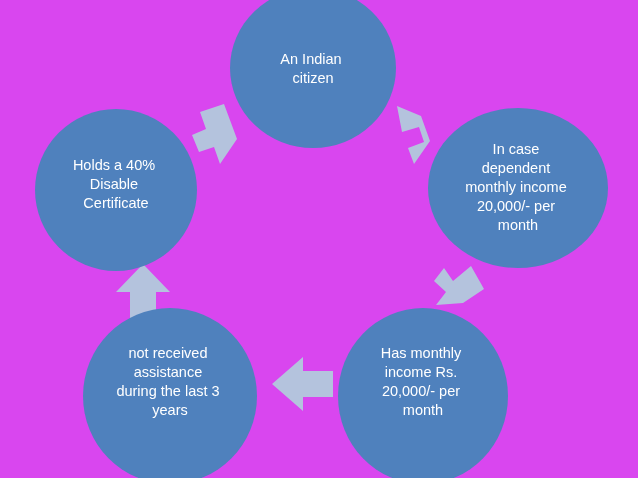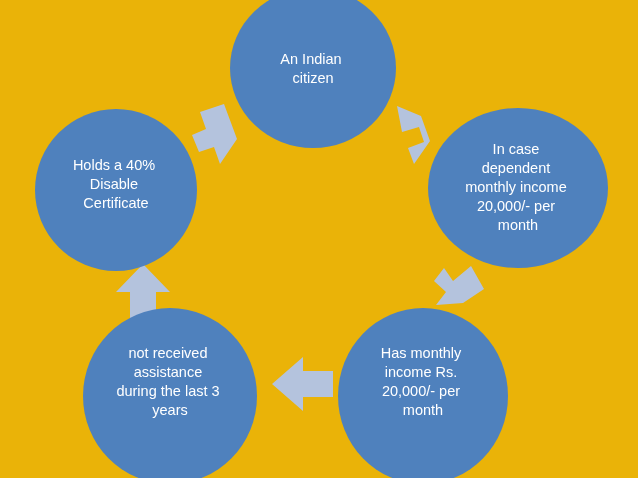--- a/index.html
+++ b/index.html
@@ -37,21 +37,21 @@
   .node-circle {
     stroke: none;
   }
   .cycle-arrow {
     stroke: none;
   }
 </style>
 </head>
 <body>
 
-<div id="diagram-root" style="background: #eab308;">
+<div id="diagram-root" style="background: #d946ef;">
   <svg id="cycle-svg" viewBox="0 0 638 478" xmlns="http://www.w3.org/2000/svg">
 
     <g>
       <polygon class="cycle-arrow" fill="#b4c3dd" points="224,104 200,112 206,129 192,135 199,152 214,147 220,164 237,139"></polygon>
     </g>
 
     <g>
       <polygon class="cycle-arrow" fill="#b4c3dd" points="397,106 402,132 419,127 424,142 408,148 414,164 430,141 421,116"></polygon>
     </g>
 

